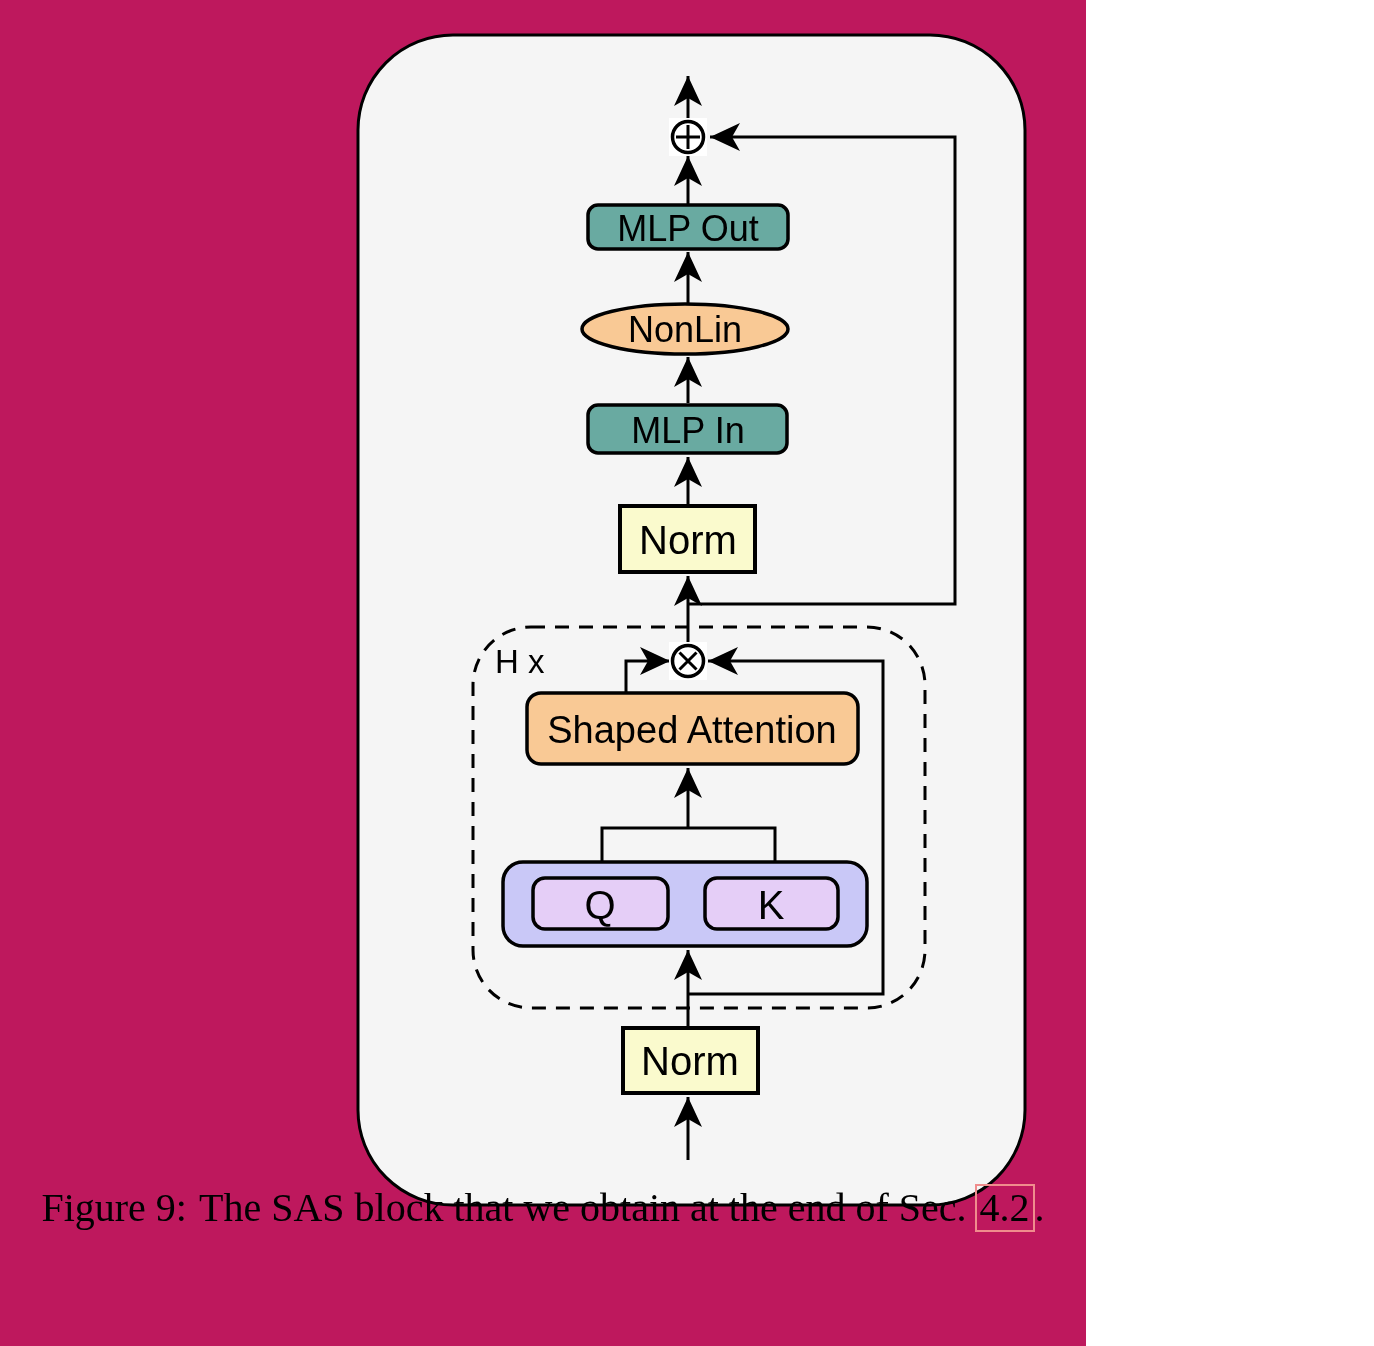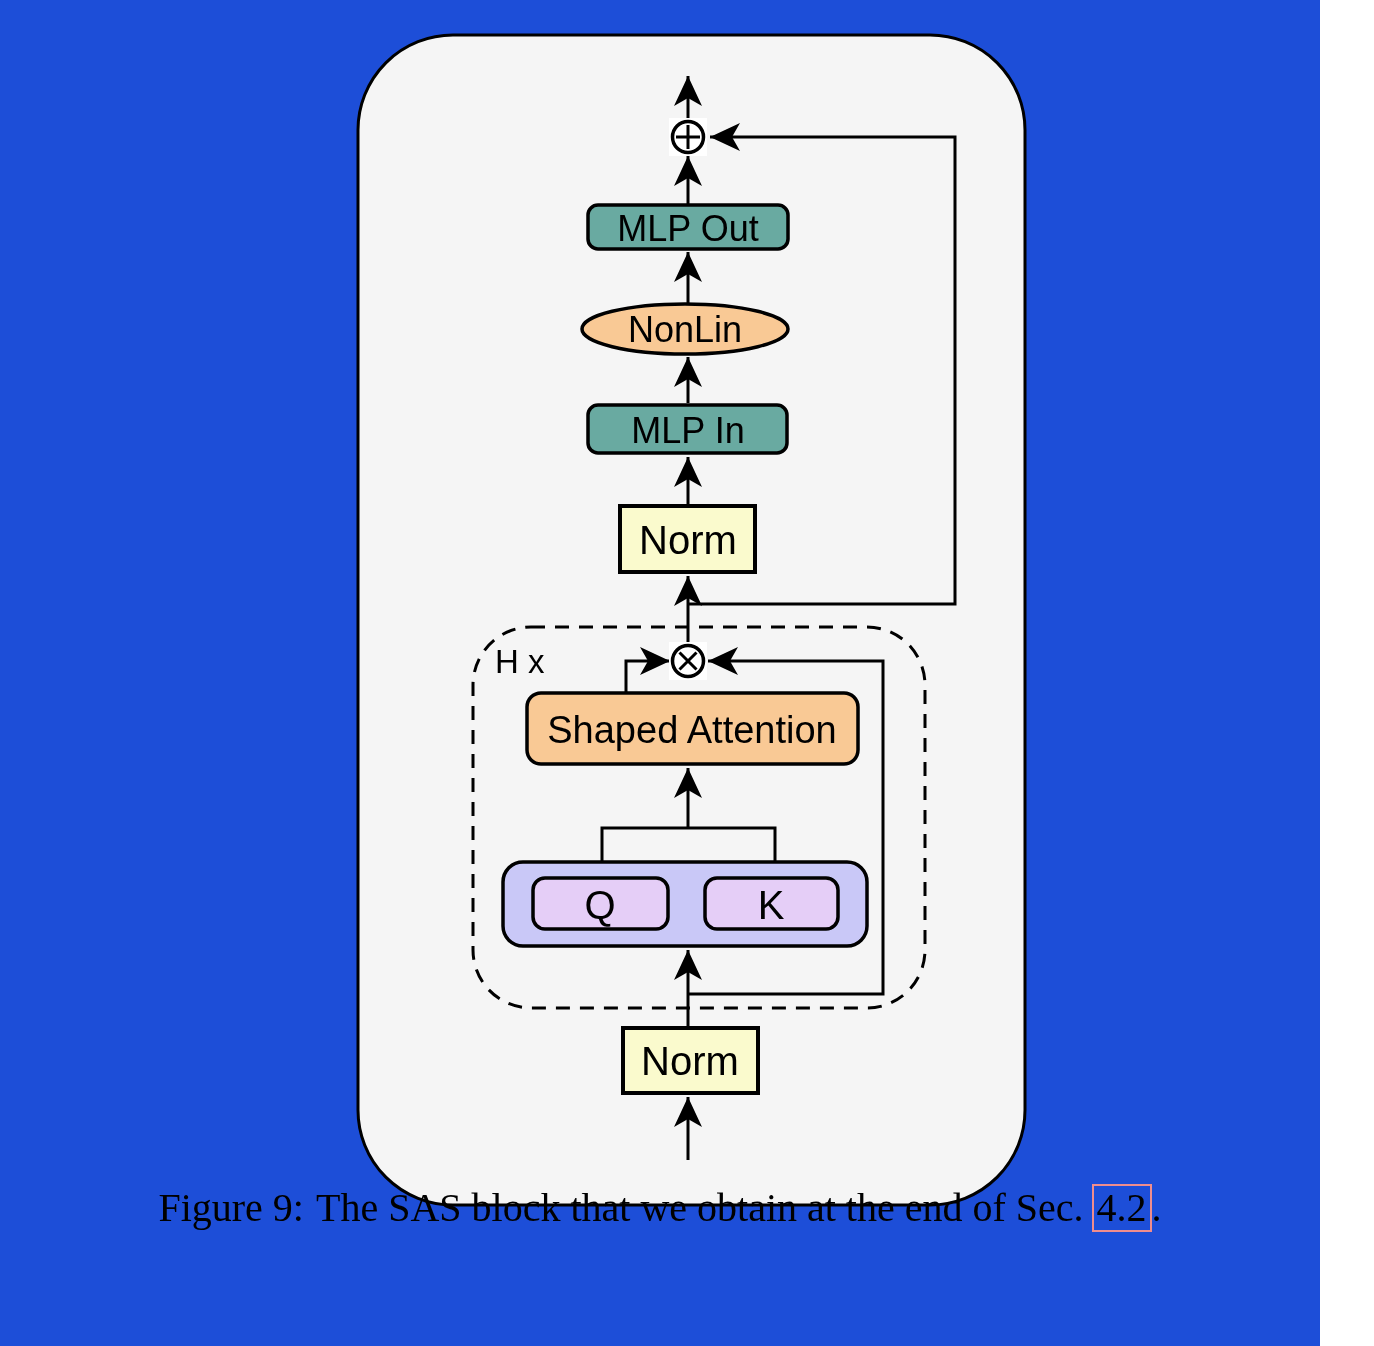--- a/index.html
+++ b/index.html
@@ -5,23 +5,23 @@
   html, body {
     margin: 0;
     padding: 0;
     background: #ffffff;
     width: 1374px;
     height: 1346px;
     font-family: "Liberation Sans", sans-serif;
   }
   .page {
     position: relative;
-    width: 1320px;
+    width: 1086px;
     height: 1346px;
-    background: #1d4ed8;
+    background: #be185d;
     overflow: hidden;
   }
   svg { display: block; }
   svg text {
     font-family: "Liberation Sans", sans-serif;
     fill: #000000;
   }
   .node-label { font-size: 36px; }
   .node-label-lg { font-size: 38px; }
   .norm-label { font-size: 40px; }

